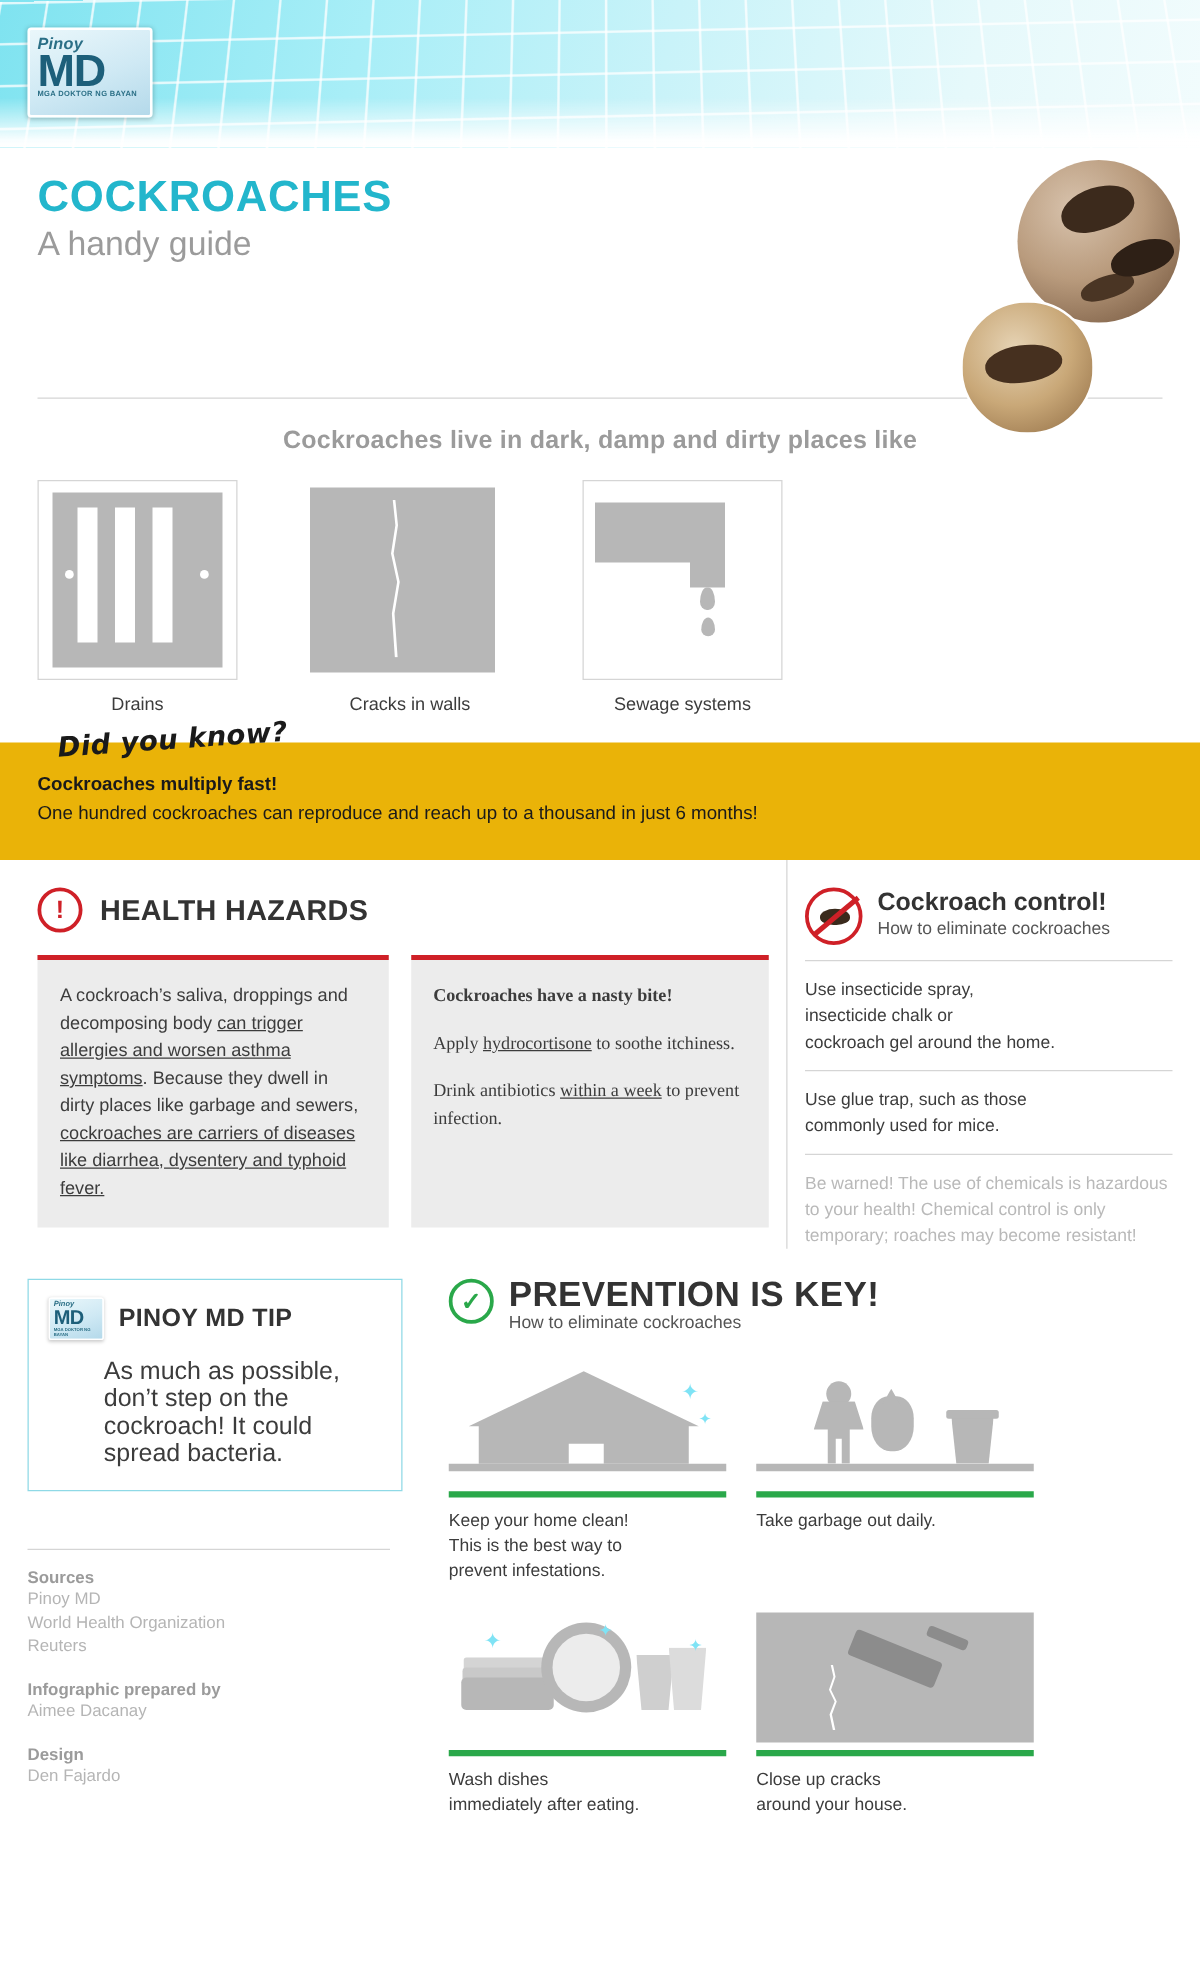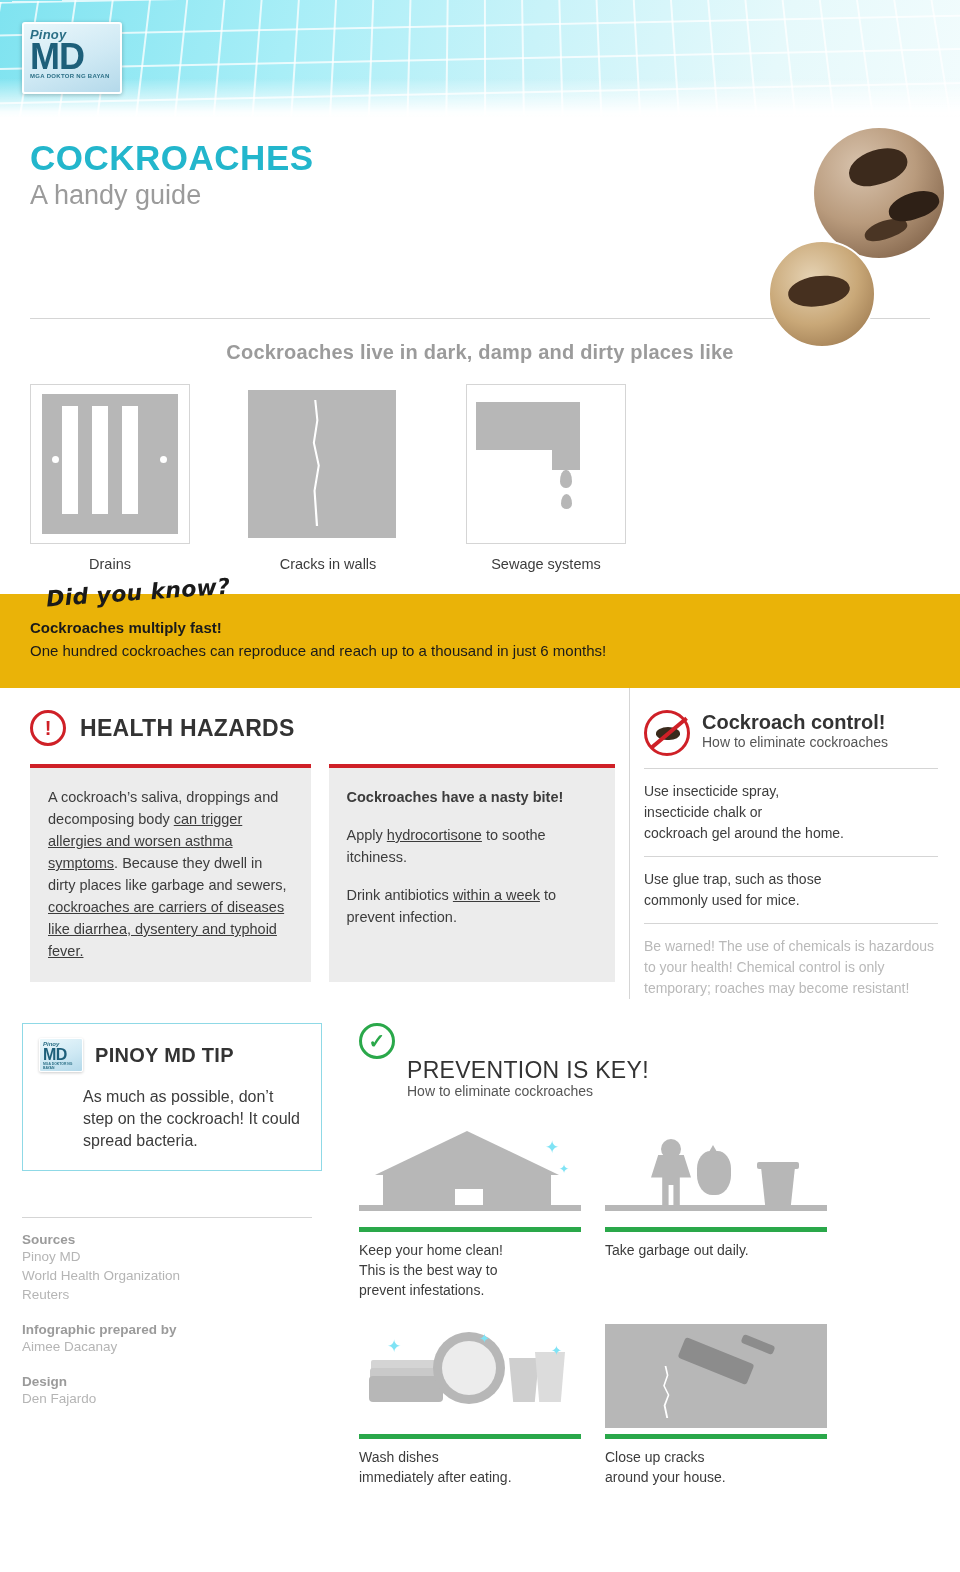--- a/index.html
+++ b/index.html
@@ -131,21 +131,21 @@
   .sec-head { display: flex; align-items: center; gap: 14px; margin-bottom: 18px; }
   .badge-excl {
     width: 36px; height: 36px; border-radius: 50%; border: 3px solid #cf2027;
     color: #cf2027; font-weight: bold; font-size: 20px; display:flex; align-items:center; justify-content:center;
   }
   .sec-title { font-size: 23px; font-weight: bold; color: #333; letter-spacing: .3px; }
 
   .cards { display: flex; gap: 18px; }
   .card { background: #ececec; border-top: 4px solid #cf2027; padding: 18px 18px 20px 18px; font-size: 14.5px; line-height: 22px; }
   .card.w1 { width: 282px; }
-  .card.w2 { width: 288px; }
+  .card.w2 { width: 288px; font-family: Liberation Serif, serif; }
   .card p { margin: 0 0 16px 0; }
   .card p:last-child { margin-bottom: 0; }
   u.ul { text-decoration: underline; }
   .bold { font-weight: bold; }
 
   
   .ctrl-head { display: flex; align-items: flex-start; gap: 12px; }
   .no-roach {
     width: 46px; height: 46px; border-radius: 50%; border: 3px solid #cf2027; position: relative;
     background: #fff; flex: none;
@@ -173,34 +173,34 @@
   .tip-head { display: flex; align-items: center; gap: 12px; }
   .tip-logo {
     width: 44px; height: 34px; border: 1px solid #fff; border-radius: 2px;
     background: linear-gradient(160deg, #eaf7fb 0%, #cfe9f4 55%, #b4d9ea 100%);
     box-shadow: 0 1px 3px rgba(0,0,0,.2); padding: 2px 3px; flex: none;
   }
   .tip-logo .t1 { font-size: 6px; font-style: italic; font-weight: bold; color: #2b6f86; line-height: 6px; }
   .tip-logo .t2 { font-size: 16px; font-weight: bold; color: #1d5f7a; line-height: 15px; letter-spacing: -.5px; }
   .tip-logo .t3 { font-size: 3.4px; color: #2b6f86; font-weight: bold; line-height: 4px;}
   .tip-title { font-size: 20px; font-weight: bold; color: #333; letter-spacing: .3px; }
-  .tip-body { font-size: 16px; line-height: 22px; margin: 14px 0 0 44px; color: #3c3c3c; }
+  .tip-body { font-size: 20px; line-height: 22px; margin: 14px 0 0 44px; color: #3c3c3c; }
 
   .sources { margin-top: 46px; width: 290px; }
   .src-div { height: 1px; background: #d5d5d5; margin-bottom: 14px; }
   .src-h { font-size: 13.5px; font-weight: bold; color: #9b9b9b; }
   .src-l { font-size: 13.5px; color: #b5b5b5; line-height: 19px; }
   .src-gap { height: 18px; }
 
   .prev-head { display: flex; align-items: flex-start; gap: 12px; }
   .badge-check {
     width: 36px; height: 36px; border-radius: 50%; border: 3px solid #2aa84a; flex: none;
     color: #2aa84a; font-size: 20px; display:flex; align-items:center; justify-content:center; font-weight: bold;
   }
-  .prev-title { font-size: 23px; font-weight: normal; color: #333; letter-spacing: .3px; line-height: 26px; margin-top: 34px;}
+  .prev-title { font-size: 28px; font-weight: bold; color: #333; letter-spacing: .3px; line-height: 26px;}
   .prev-sub { font-size: 14px; color: #555; }
 
   .prev-grid { display: flex; flex-wrap: wrap; gap: 24px 24px; margin-top: 18px; }
   .prev-item { width: 222px; }
   .prev-art { width: 222px; height: 104px; position: relative; }
   .prev-bar { height: 5px; background: #2aa84a; margin-top: 6px; }
   .prev-cap { font-size: 14px; line-height: 20px; margin-top: 8px; color: #3c3c3c; }
 
   .ground { position:absolute; left: 0; bottom: 10px; width: 222px; height: 6px; background: #b7b7b7; }
   .house-roof { position:absolute; left: 16px; bottom: 46px; width: 0; height: 0;

